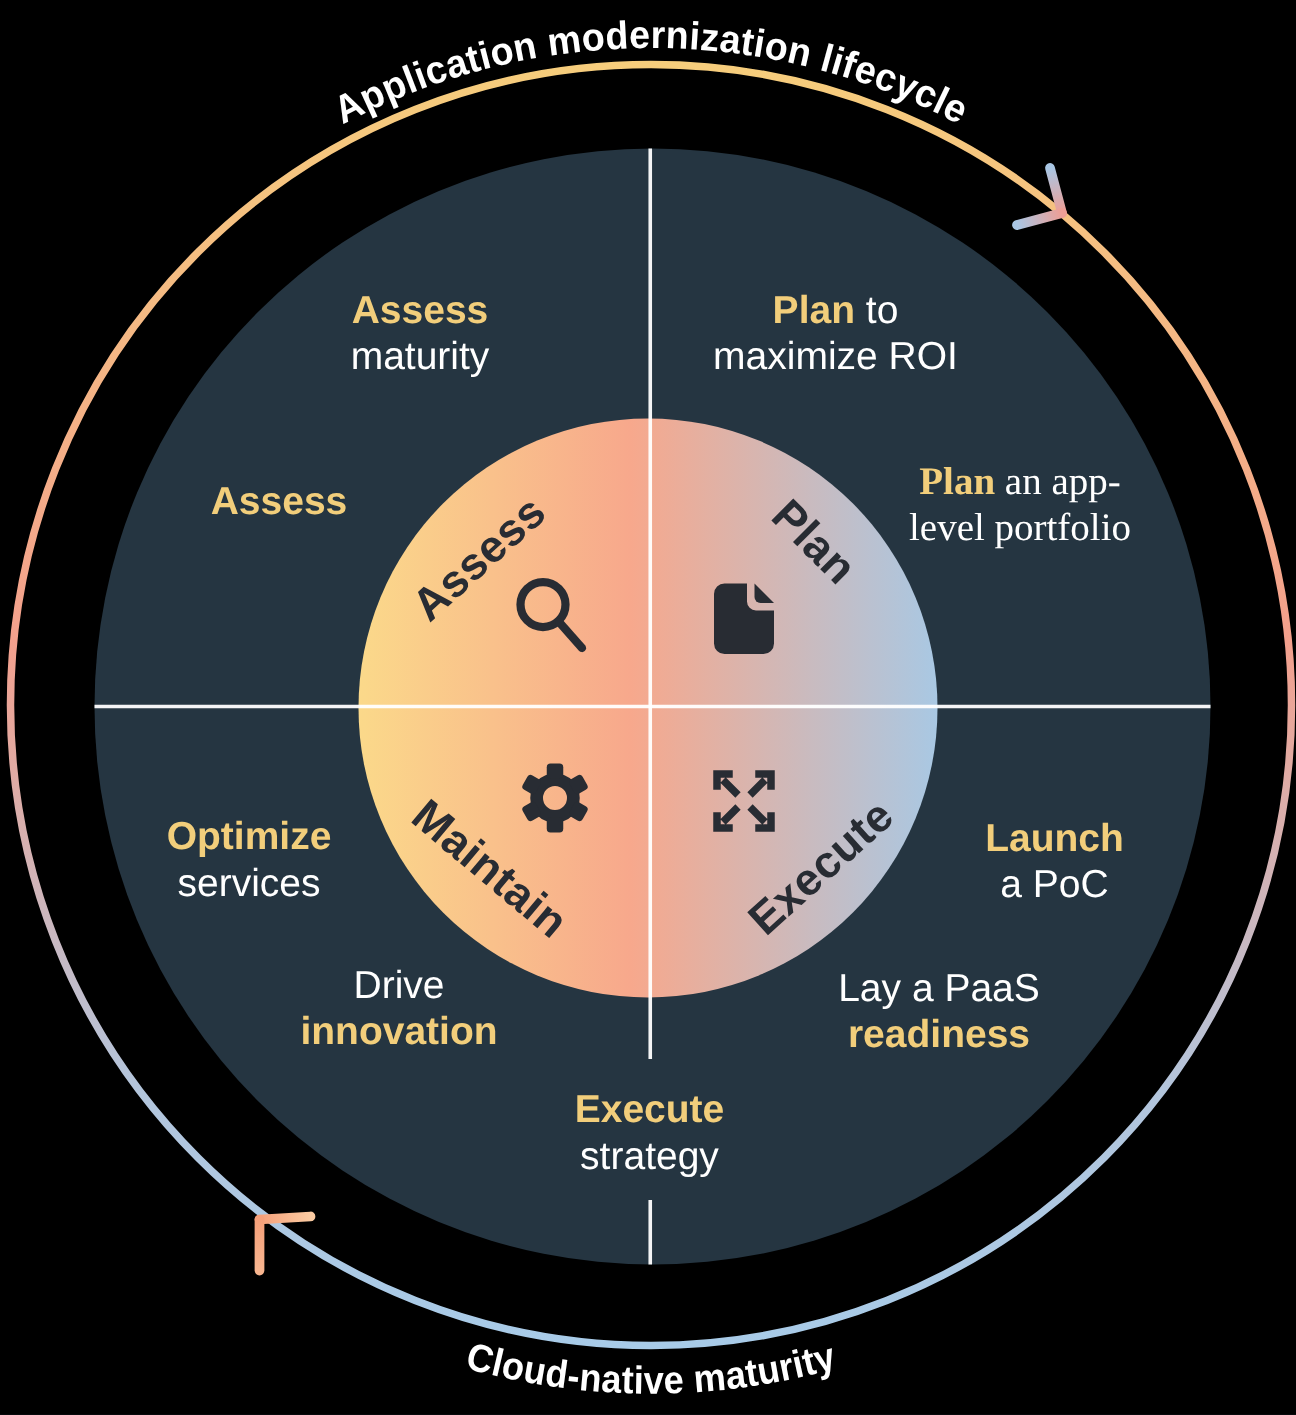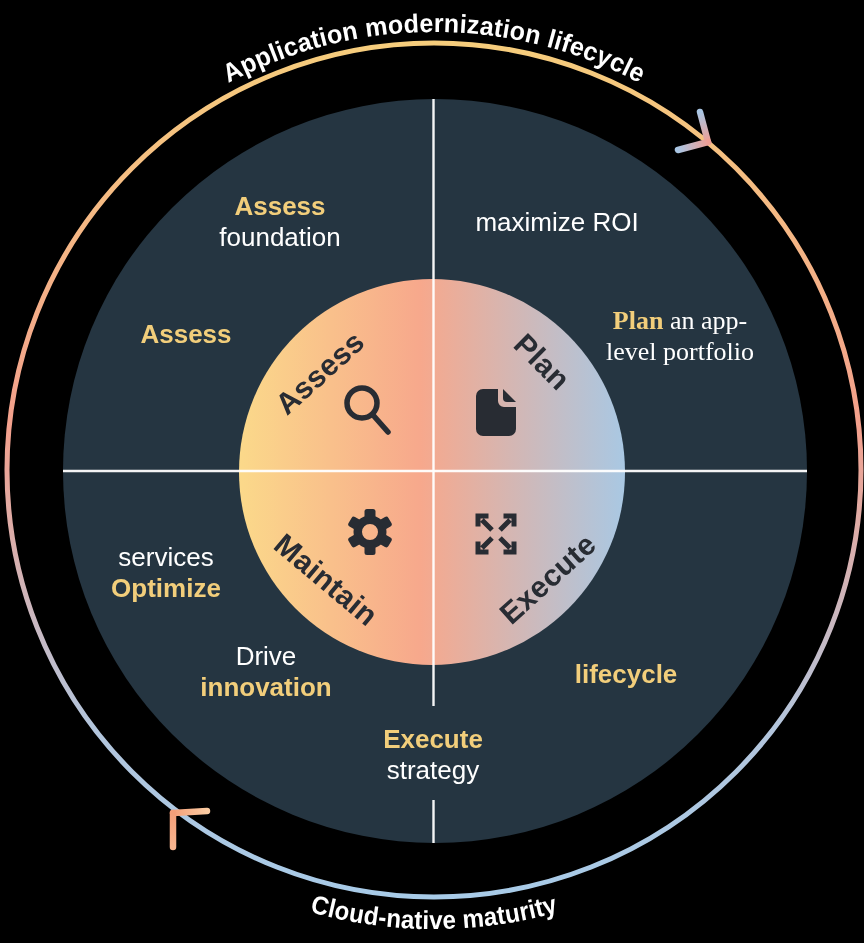--- a/index.html
+++ b/index.html
@@ -119,49 +119,55 @@
     </g>
   </svg>
 
   <div class="qlabel" style="left:320px;top:373px;transform:translate(-50%,-50%) rotate(-42deg);">Assess</div>
   <div class="qlabel" style="left:542px;top:362px;transform:translate(-50%,-50%) rotate(45deg);">Plan</div>
   <div class="qlabel" style="left:326px;top:580px;transform:translate(-50%,-50%) rotate(40deg);">Maintain</div>
   <div class="qlabel" style="left:548px;top:579px;transform:translate(-50%,-50%) rotate(-42deg);">Execute</div>
 
   <div class="callout" style="left:280px;top:222px;">
     <div><span class="acc">Assess</span></div>
-    <div><span>foundation</span></div>
+    <div><span>maturity</span></div>
   </div>
 
   <div class="callout" style="left:557px;top:222px;">
+    <div><span class="acc">Plan</span><span> to</span></div>
     <div><span>maximize ROI</span></div>
   </div>
 
   <div class="callout" style="left:186px;top:334px;">
     <div><span class="acc">Assess</span></div>
   </div>
 
   <div class="callout" style="left:680px;top:336px;font-family:Liberation Serif, serif;">
     <div><span class="acc">Plan</span><span> an app-</span></div>
     <div><span>level portfolio</span></div>
   </div>
 
   <div class="callout" style="left:166px;top:573px;">
+    <div><span class="acc">Optimize</span></div>
     <div><span>services</span></div>
-    <div><span class="acc">Optimize</span></div>
   </div>
 
+  <div class="callout" style="left:703px;top:574px;">
+    <div><span class="acc">Launch</span></div>
+    <div><span>a PoC</span></div>
+  </div>
 
   <div class="callout" style="left:266px;top:672px;">
     <div><span>Drive</span></div>
     <div><span class="acc">innovation</span></div>
   </div>
 
   <div class="callout" style="left:626px;top:674px;">
-    <div><span class="acc">lifecycle</span></div>
+    <div><span>Lay a PaaS</span></div>
+    <div><span class="acc">readiness</span></div>
   </div>
 
   <div class="callout" style="left:433px;top:755px;">
     <div><span class="acc">Execute</span></div>
     <div><span>strategy</span></div>
   </div>
 
 </div>
 
 </body></html>

